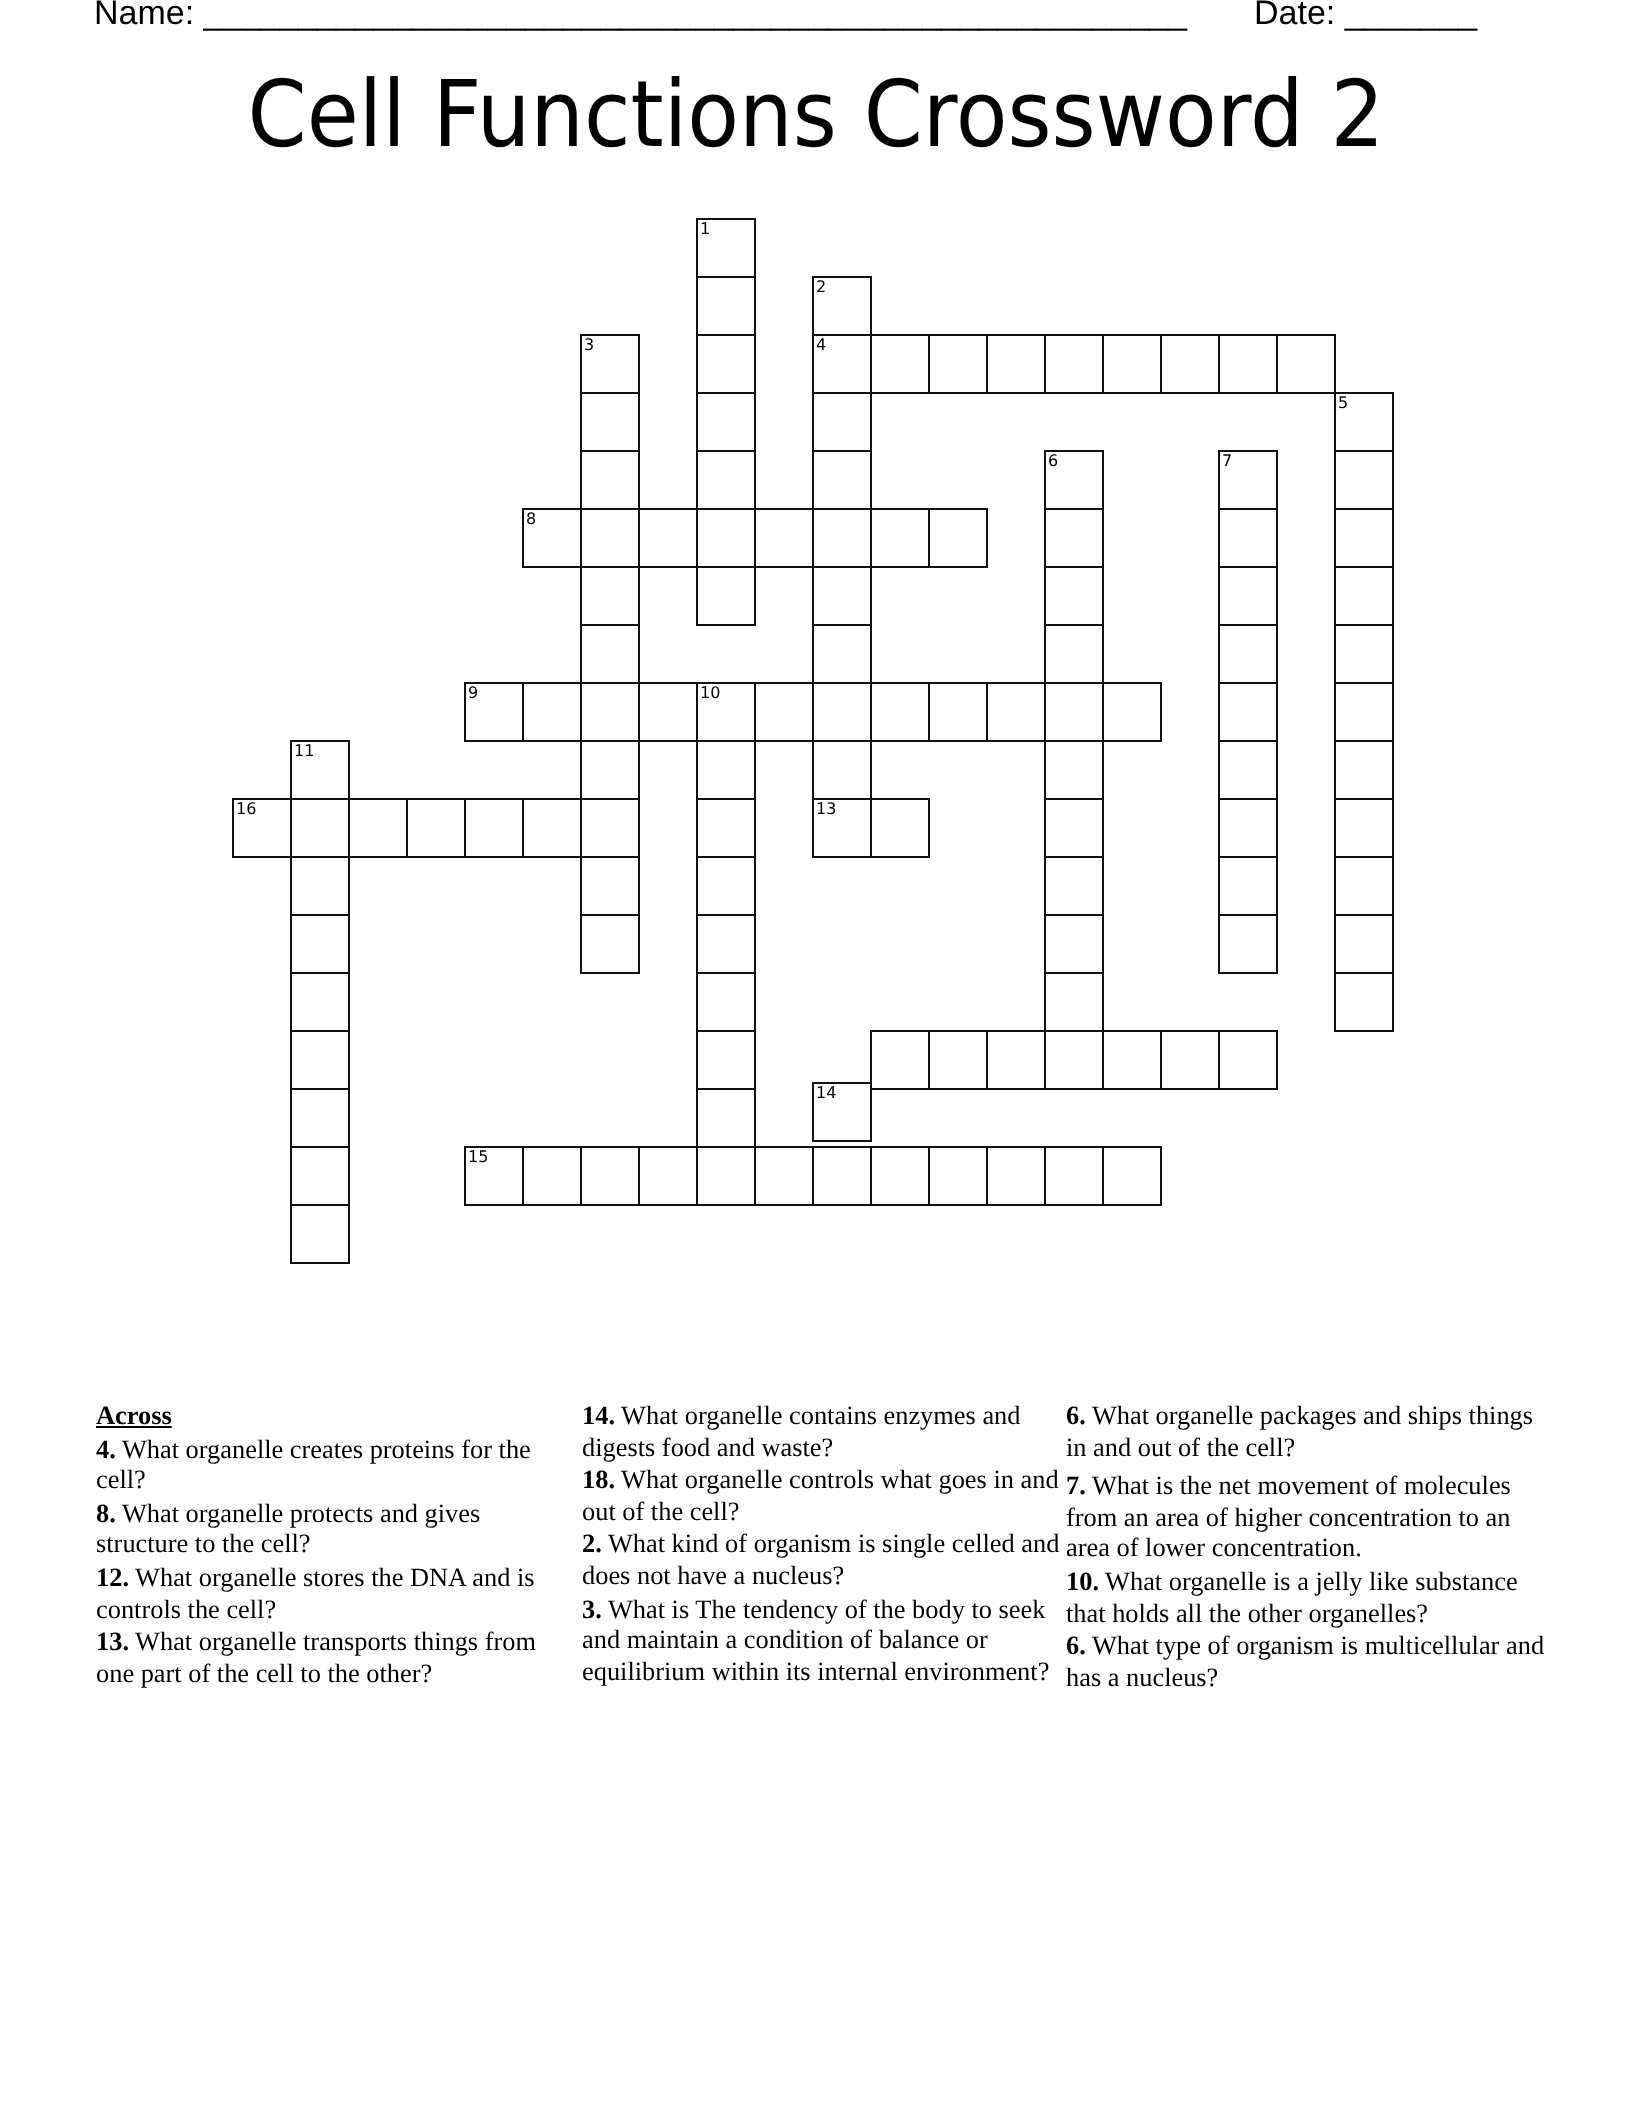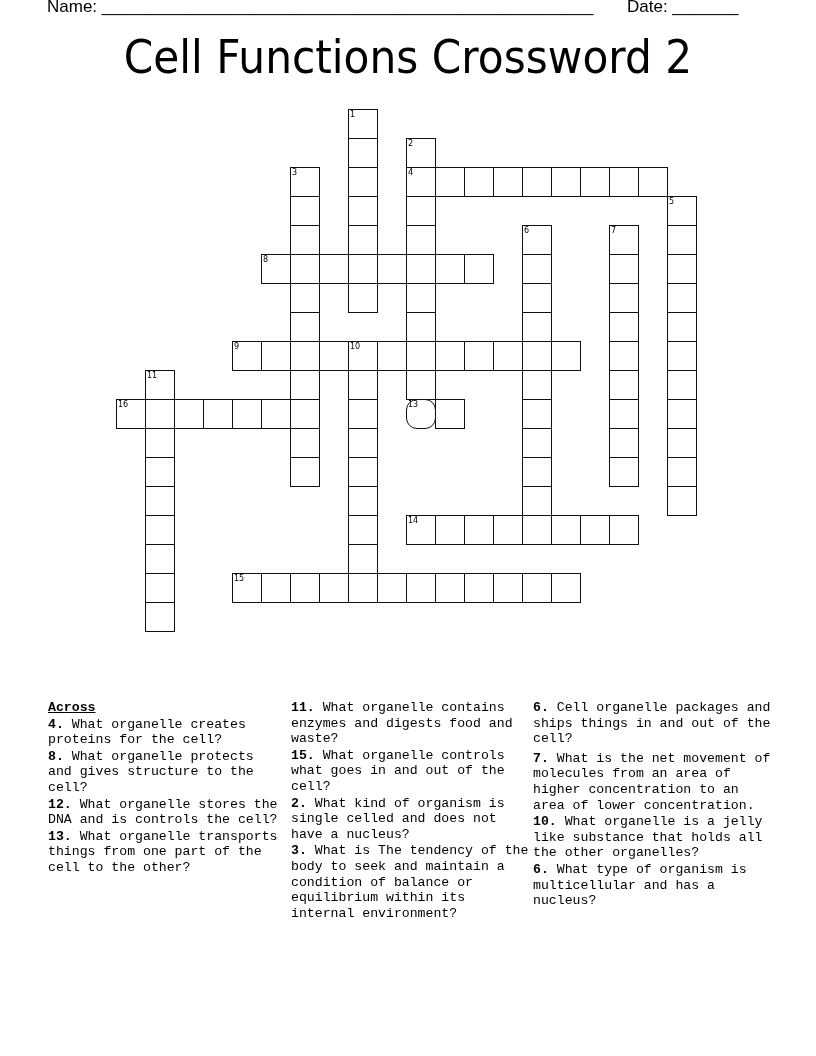--- a/index.html
+++ b/index.html
@@ -15,21 +15,21 @@
   #grid { position: absolute; left: 0; top: 0; width: 816px; height: 700px; }
   .cell {
     position: absolute; width: 29px; height: 29px; box-sizing: border-box;
     border: 1.5px solid #111; background: #fff; margin-left: -1px; margin-top: -1px;
   }
   .num {
     position: absolute; left: 1px; top: 0px; font-family: "DejaVu Sans", sans-serif;
     font-size: 8px; line-height: 9px;
   }
   .clues {
-    position: absolute; top: 700px; font-family: Liberation Mono, monospace;
+    position: absolute; top: 700px; font-family: Liberation Serif, serif;
     font-size: 13.2px; line-height: 15.6px;
   }
   .col1 { left: 48px; width: 230px; }
   .col2 { left: 291px; width: 240px; }
   .col3 { left: 533px; width: 240px; }
   .section-head { font-weight: bold; text-decoration: underline; margin-bottom: 1px; }
   .clue { margin-bottom: 1px; }
   .clue b { font-weight: bold; }
   .gap { height: 3px; }
 </style>
@@ -57,21 +57,21 @@
     <div class="cell" style="left: 407px; top: 168px; width: 30px; height: 30px;">
       <span class="num">4</span>
     </div>
     <div class="cell" style="left: 407px; top: 197px; width: 30px; height: 30px;"></div>
     <div class="cell" style="left: 407px; top: 226px; width: 30px; height: 30px;"></div>
     <div class="cell" style="left: 407px; top: 255px; width: 30px; height: 30px;"></div>
     <div class="cell" style="left: 407px; top: 284px; width: 30px; height: 30px;"></div>
     <div class="cell" style="left: 407px; top: 313px; width: 30px; height: 30px;"></div>
     <div class="cell" style="left: 407px; top: 342px; width: 30px; height: 30px;"></div>
     <div class="cell" style="left: 407px; top: 371px; width: 30px; height: 30px;"></div>
-    <div class="cell" style="left: 407px; top: 400px; width: 30px; height: 30px; border-radius: 11px;">
+    <div class="cell" style="left: 407px; top: 400px; width: 30px; height: 30px;">
       <span class="num">13</span>
     </div>
     <div class="cell" style="left: 291px; top: 168px; width: 30px; height: 30px;">
       <span class="num">3</span>
     </div>
     <div class="cell" style="left: 291px; top: 197px; width: 30px; height: 30px;"></div>
     <div class="cell" style="left: 291px; top: 226px; width: 30px; height: 30px;"></div>
     <div class="cell" style="left: 291px; top: 255px; width: 30px; height: 30px;"></div>
     <div class="cell" style="left: 291px; top: 284px; width: 30px; height: 30px;"></div>
     <div class="cell" style="left: 291px; top: 313px; width: 30px; height: 30px;"></div>
@@ -165,21 +165,21 @@
     <div class="cell" style="left: 146px; top: 574px; width: 30px; height: 30px;"></div>
     <div class="cell" style="left: 146px; top: 603px; width: 30px; height: 30px;"></div>
     <div class="cell" style="left: 117px; top: 400px; width: 30px; height: 30px;">
       <span class="num">16</span>
     </div>
     <div class="cell" style="left: 175px; top: 400px; width: 30px; height: 30px;"></div>
     <div class="cell" style="left: 204px; top: 400px; width: 30px; height: 30px;"></div>
     <div class="cell" style="left: 233px; top: 400px; width: 30px; height: 30px;"></div>
     <div class="cell" style="left: 262px; top: 400px; width: 30px; height: 30px;"></div>
     <div class="cell" style="left: 436px; top: 400px; width: 30px; height: 30px;"></div>
-    <div class="cell" style="left: 407px; top: 516px; width: 30px; height: 30px;">
+    <div class="cell" style="left: 407px; top: 542px; width: 30px; height: 30px;">
       <span class="num">14</span>
     </div>
     <div class="cell" style="left: 436px; top: 516px; width: 30px; height: 30px;"></div>
     <div class="cell" style="left: 465px; top: 516px; width: 30px; height: 30px;"></div>
     <div class="cell" style="left: 494px; top: 516px; width: 30px; height: 30px;"></div>
     <div class="cell" style="left: 552px; top: 516px; width: 30px; height: 30px;"></div>
     <div class="cell" style="left: 581px; top: 516px; width: 30px; height: 30px;"></div>
     <div class="cell" style="left: 610px; top: 516px; width: 30px; height: 30px;"></div>
     <div class="cell" style="left: 233px; top: 574px; width: 30px; height: 30px;">
       <span class="num">15</span>
@@ -198,25 +198,25 @@
 
 <div class="clues col1">
   <div class="section-head">Across</div>
   <div class="clue"><b>4.</b><span> What organelle creates proteins for the cell?</span></div>
   <div class="clue"><b>8.</b><span> What organelle protects and gives structure to the cell?</span></div>
   <div class="clue"><b>12.</b><span> What organelle stores the DNA and is controls the cell?</span></div>
   <div class="clue"><b>13.</b><span> What organelle transports things from one part of the cell to the other?</span></div>
 </div>
 
 <div class="clues col2">
-  <div class="clue"><b>11.</b><span> What organelle contains enzymes and digests food and waste?</span></div>
-  <div class="clue"><b>15.</b><span> What organelle controls what goes in and out of the cell?</span></div>
+  <div class="clue"><b>14.</b><span> What organelle contains enzymes and digests food and waste?</span></div>
+  <div class="clue"><b>18.</b><span> What organelle controls what goes in and out of the cell?</span></div>
   <div class="clue"><b>2.</b><span> What kind of organism is single celled and does not have a nucleus?</span></div>
   <div class="clue"><b>3.</b><span> What is The tendency of the body to seek and maintain a condition of balance or equilibrium within its internal environment?</span></div>
 </div>
 
 <div class="clues col3">
-  <div class="clue"><b>6.</b><span> Cell organelle packages and ships things in and out of the cell?</span></div>
+  <div class="clue"><b>6.</b><span> What organelle packages and ships things in and out of the cell?</span></div>
   <div class="gap"></div>
   <div class="clue"><b>7.</b><span> What is the net movement of molecules from an area of higher concentration to an area of lower concentration.</span></div>
   <div class="clue"><b>10.</b><span> What organelle is a jelly like substance that holds all the other organelles?</span></div>
   <div class="clue"><b>6.</b><span> What type of organism is multicellular and has a nucleus?</span></div>
 </div>
 
 </body></html>

